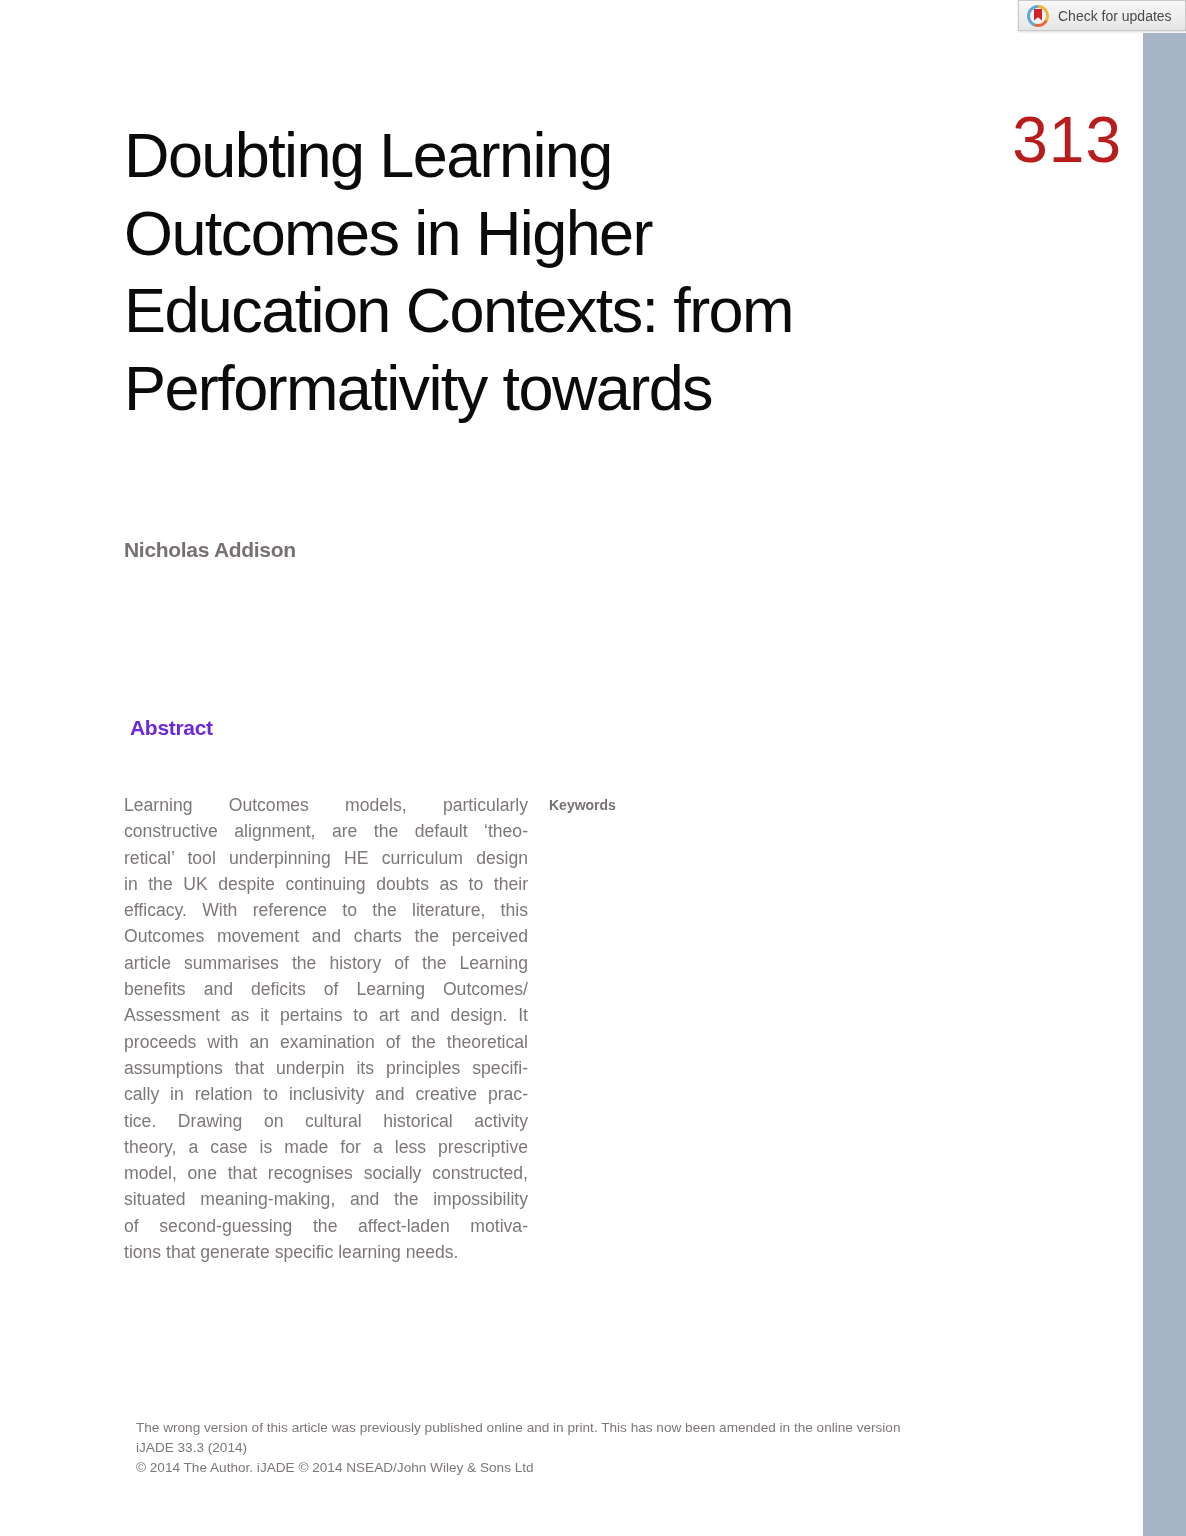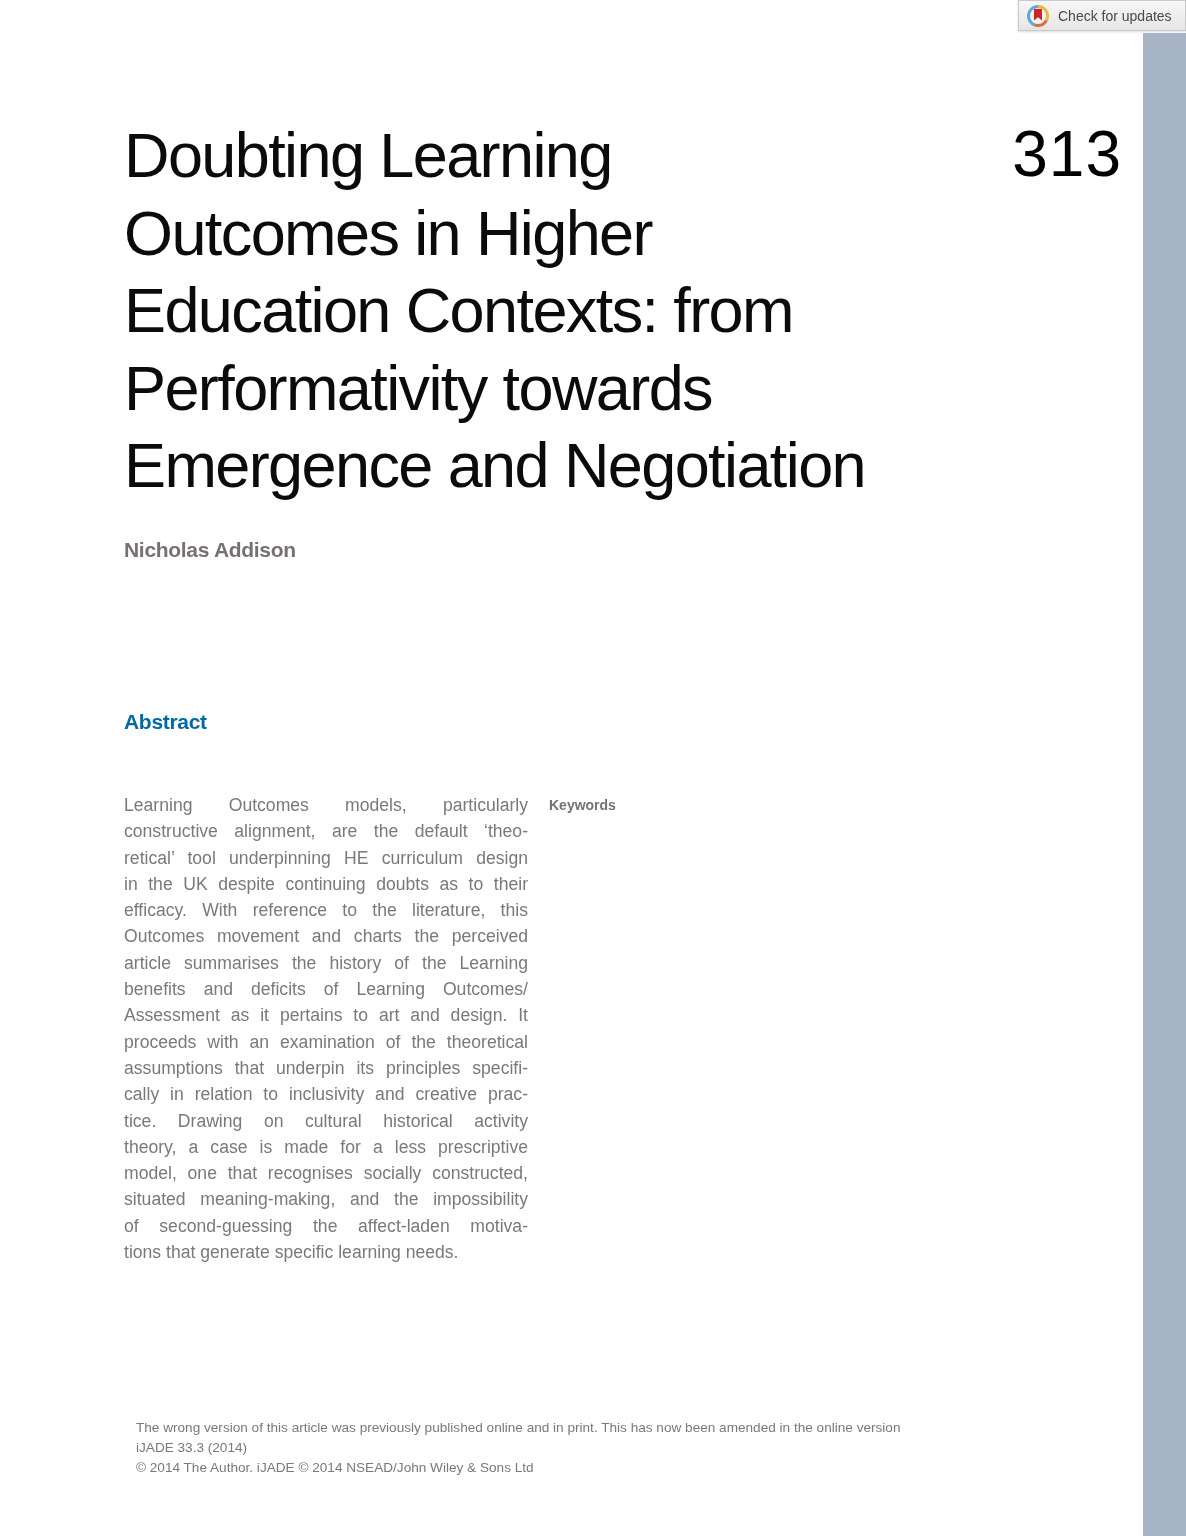--- a/index.html
+++ b/index.html
@@ -63,24 +63,24 @@
   }
   .check-label {
     margin-left: 9px;
     font-size: 14px;
     color: #4a4a4a;
     white-space: nowrap;
   }
   .page-number {
     position: absolute;
     right: 64px;
-    top: 118px;
+    top: 104px;
     font-size: 64px;
     line-height: 72px;
-    color: #000000;
+    color: #b91c1c;
     font-family: "Liberation Sans", "DejaVu Sans", sans-serif;
     letter-spacing: 1px;
   }
   .title {
     position: absolute;
     left: 124px;
     top: 117px;
     width: 880px;
     margin: 0;
     font-size: 63px;
@@ -96,24 +96,24 @@
     top: 538px;
     font-size: 21px;
     font-weight: bold;
     color: #767170;
     letter-spacing: -0.3px;
   }
   .abstract-heading {
     position: absolute;
     left: 124px;
     top: 710px;
-    margin: 0;
+    margin: 6px;
     font-size: 21px;
     font-weight: bold;
-    color: #0369a1;
+    color: #6d28d9;
     letter-spacing: -0.3px;
   }
   .abstract-body {
     position: absolute;
     left: 124px;
     top: 792px;
     width: 404px;
     font-size: 17.6px;
     line-height: 26.3px;
     color: #7d7877;
@@ -166,21 +166,20 @@
   <span class="check-label">Check for updates</span>
 </div>
 
 <div class="page-number">313</div>
 
 <h1 class="title">
   <span class="line">Doubting Learning</span>
   <span class="line">Outcomes in Higher</span>
   <span class="line">Education Contexts: from</span>
   <span class="line">Performativity towards</span>
-  <span class="line">Emergence and Negotiation</span>
 </h1>
 
 <div class="author">Nicholas Addison</div>
 
 <h2 class="abstract-heading">Abstract</h2>
 
 <div class="abstract-body">
   <span class="ln">Learning Outcomes models, particularly</span>
   <span class="ln">constructive alignment, are the default ‘theo-</span>
   <span class="ln">retical’ tool underpinning HE curriculum design</span>

